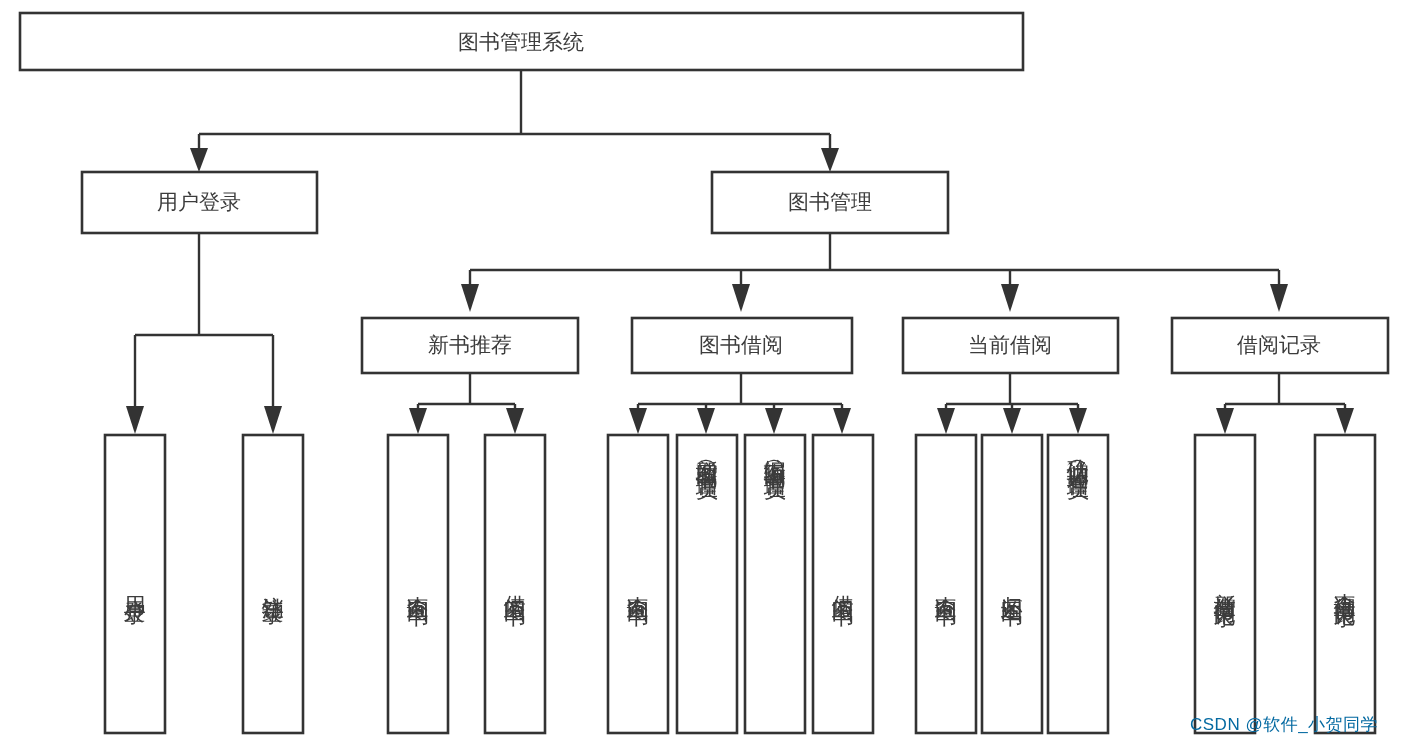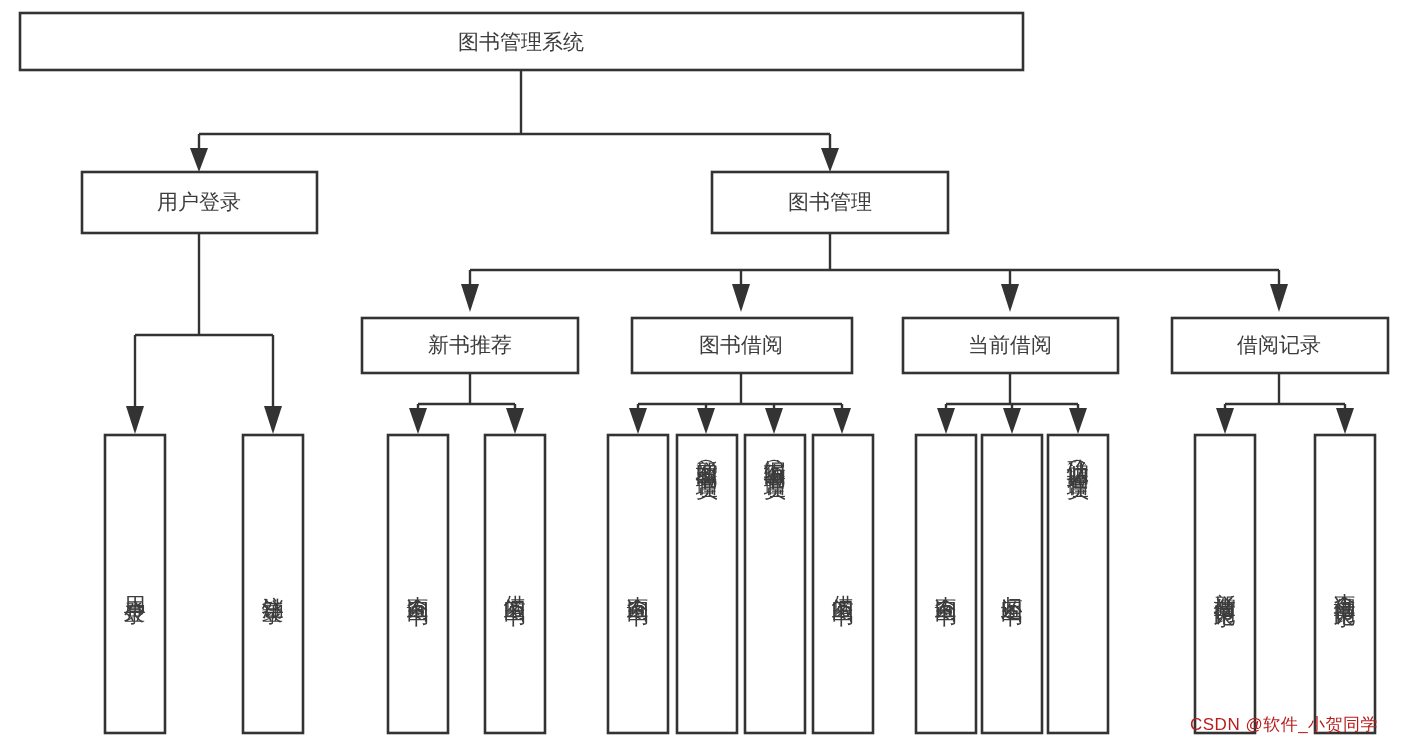--- a/index.html
+++ b/index.html
@@ -59,21 +59,21 @@
     letter-spacing: 3px;
     color: #3c3c3c;
     white-space: nowrap;
   }
   .watermark {
     position: absolute;
     left: 1190px;
     top: 713px;
     font-family: "Liberation Sans", "DejaVu Sans", sans-serif;
     font-size: 17px;
-    color: #b91c1c;
+    color: #0369a1;
     white-space: nowrap;
     letter-spacing: 0.5px;
   }
 </style>
 </head>
 <body>
 
 <svg id="diagram" viewBox="0 0 1405 747">
 
   <g>

